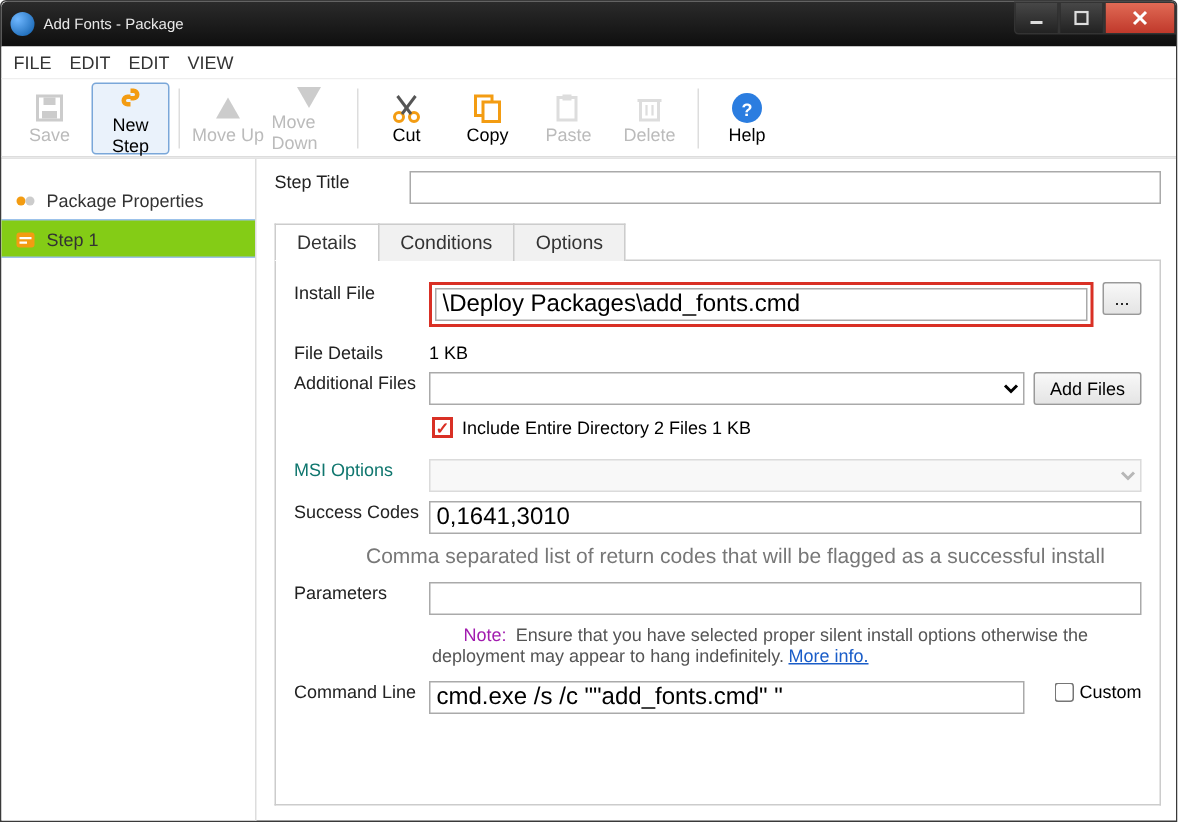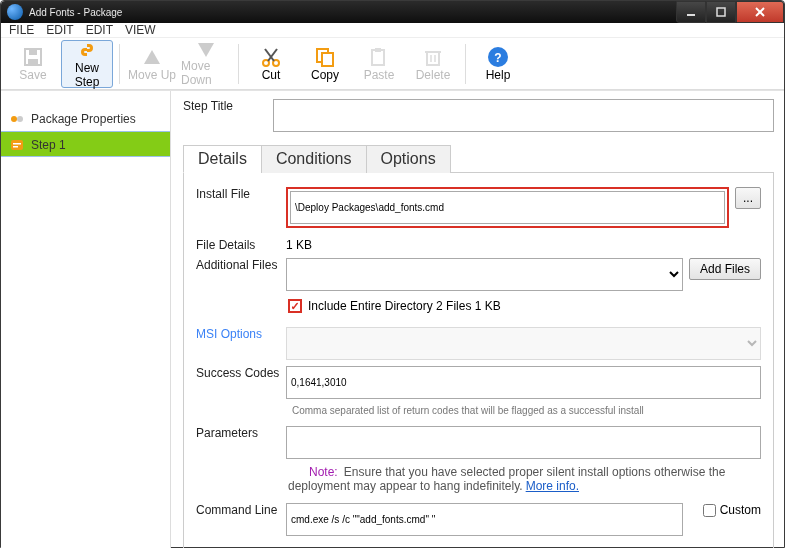--- a/index.html
+++ b/index.html
@@ -27,33 +27,33 @@
 
 .body { flex:1; display:flex; border-top:1px solid #e3e3e3; }
 .sidebar { width:170px; background:#fff; border-right:1px solid #ddd; padding-top:16px; }
 .sideitem { display:flex; align-items:center; gap:6px; padding:4px 8px; font-size:12px; color:#333; }
 .sideitem.active { background:#84cc16; border:1px solid #9cc2ea; border-left:none; border-right:none;align-items:flex-end;}
 .sideico { width:16px; height:16px; display:inline-flex; align-items:center; justify-content:center;}
 
 .main { flex:1; padding:8px 10px 10px 12px; display:flex; flex-direction:column; }
 .row { display:flex; align-items:flex-start; margin-bottom:6px;}
 .lbl { width:90px; color:#222; font-size:12px; }
-.lbl.dim { color:#3b82f6;}
+.lbl.dim { color:#0f766e;}
 .rowflex { flex:1; }
-input[type=text], select.input { width:100%; height:33px; border:1px solid #aaa; padding:2px 4px; font-size:10px; background:#fff;}
+input[type=text], select.input { width:100%; height:22px; border:1px solid #aaa; padding:2px 4px; font-size:16px; background:#fff;}
 select.input { background: #fff; }
 input[disabled], select[disabled] { background:#f6f6f6; color:#999; border-color:#ccc;}
 .btn { height:22px; padding:0 10px; border:1px solid #999; background:linear-gradient(to bottom,#f8f8f8,#e4e4e4); font-size:12px; cursor:pointer; border-radius:2px;}
 .btn.small{ width:26px; padding:0; text-align:center;}
 .tabs { display:flex; border-bottom:1px solid #ccc; margin-top:6px;}
-.tab { padding:4px 14px; border:1px solid #ccc; border-bottom:none; margin-right:-1px; background:#f1f1f1; font-size:16px; color:#333; position:relative; top:1px; cursor:pointer;}
+.tab { padding:4px 14px; border:1px solid #ccc; border-bottom:none; margin-right:-1px; background:#f1f1f1; font-size:13px; color:#333; position:relative; top:1px; cursor:pointer;}
 .tab.active { background:#fff; border-bottom:1px solid #fff;}
 .tabpane { border:1px solid #ccc; border-top:none; padding:14px 12px 16px 12px; flex:1;}
 .redbox { border:2px solid #d93025; padding:2px;}
-.help { color:#777; font-size:10px; margin:4px 0 10px 96px;}
+.help { color:#777; font-size:14px; margin:4px 0 10px 48px;}
 .note { font-size:11px; margin:4px 0 10px 92px; color:#555;}
 .note .notelbl{ color:#a21caf;margin-left:21px;}
 .note a{ color:#1a5dc8;}
 .chkwrap{ display:flex; align-items:center; gap:6px; margin:8px 0 14px 92px;}
 .chkbox{ width:14px; height:14px; border:2px solid #d93025; background:#fff; display:flex; align-items:center; justify-content:center; color:#d93025; font-size:11px; font-weight:bold;}
 .cust { display:flex; align-items:center; gap:4px; margin-left:8px;padding-left:12px;}
 .cust input{ width:13px; height:13px;}
 .arrow-up{ width:0;height:0;border-left:8px solid transparent;border-right:8px solid transparent;border-bottom:14px solid currentColor;}
 .arrow-down{ width:0;height:0;border-left:8px solid transparent;border-right:8px solid transparent;border-top:14px solid currentColor;}
 </style>

